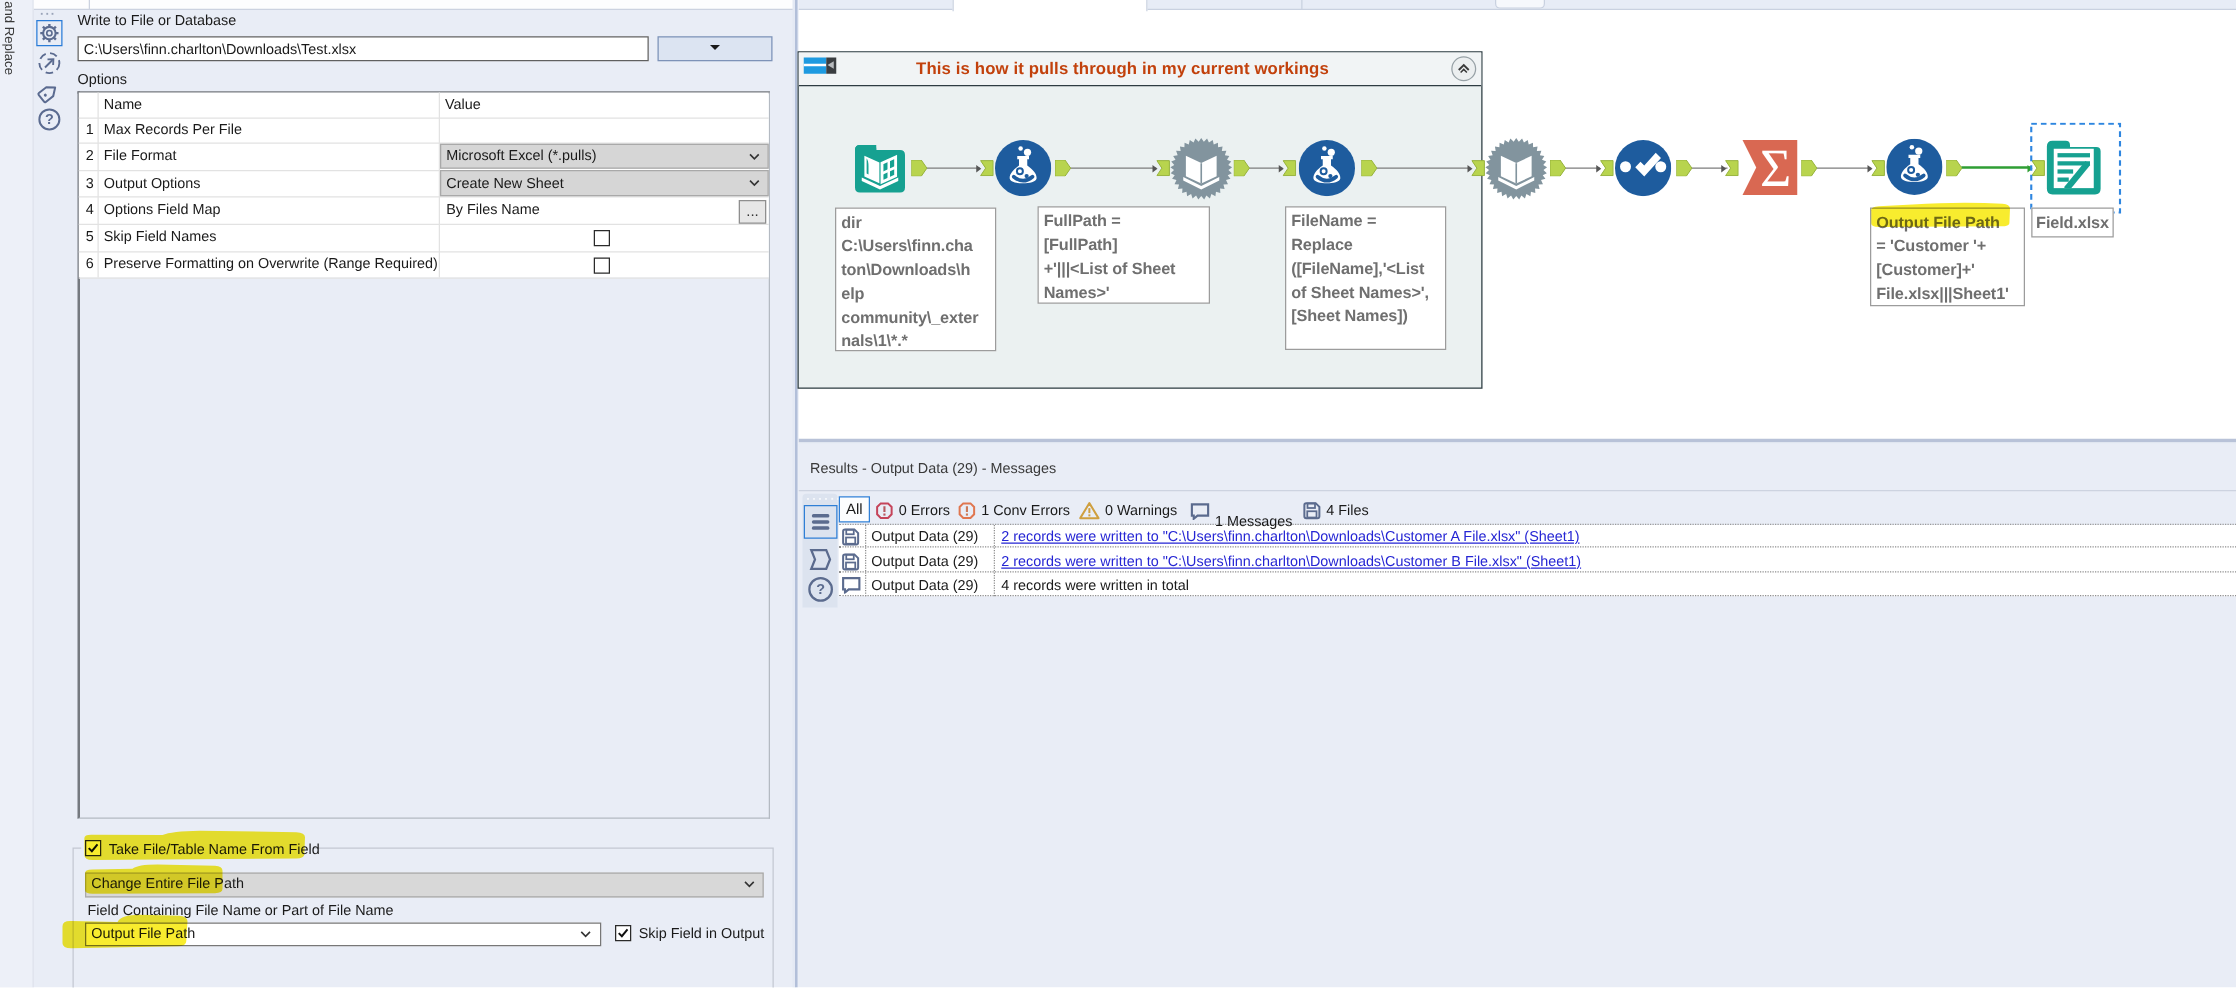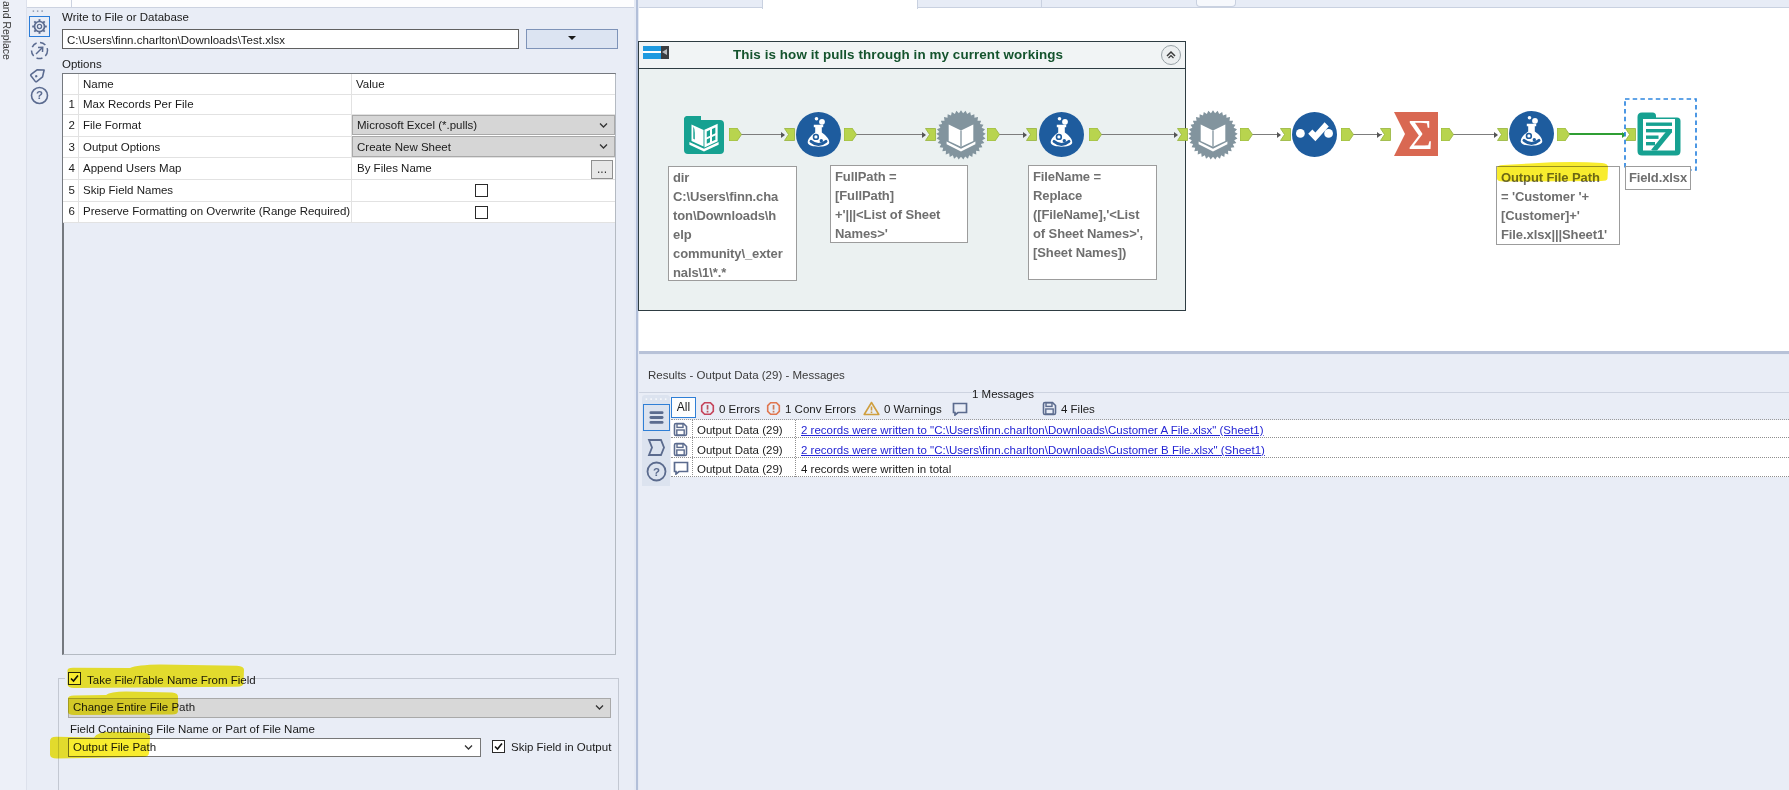--- a/index.html
+++ b/index.html
@@ -77,21 +77,21 @@
 <div class="abs" style="left:351px;top:74px;width:1px;height:148px;background:#e2e2e2"></div>
 <div class="abs" style="left:83px;top:78px">Name</div>
 <div class="abs" style="left:356px;top:78px">Value</div>
 <div class="rownum" style="left:58px;top:97.5px">1</div>
 <div class="abs" style="left:83px;top:97.5px">Max Records Per File</div>
 <div class="rownum" style="left:58px;top:119px">2</div>
 <div class="abs" style="left:83px;top:119px">File Format</div>
 <div class="rownum" style="left:58px;top:140.5px">3</div>
 <div class="abs" style="left:83px;top:140.5px">Output Options</div>
 <div class="rownum" style="left:58px;top:162px">4</div>
-<div class="abs" style="left:83px;top:162px">Append Users Map</div>
+<div class="abs" style="left:83px;top:162px">Options Field Map</div>
 <div class="rownum" style="left:58px;top:183.5px">5</div>
 <div class="abs" style="left:83px;top:183.5px">Skip Field Names</div>
 <div class="rownum" style="left:58px;top:205px">6</div>
 <div class="abs" style="left:83px;top:205px">Preserve Formatting on Overwrite (Range Required)</div>
 <div class="combo-gray" style="left:352px;top:114.5px;width:263px;height:20.5px"></div>
 <div class="abs" style="left:357px;top:119px">Microsoft Excel (*.pulls)</div>
 <svg class="chev" style="left:599px;top:120.5px" viewBox="0 0 9 9">
     <path d="M1 2.5 L4.5 6 L8 2.5" fill="none" stroke="#333" stroke-width="1.3"></path>
   </svg>
 <div class="combo-gray" style="left:352px;top:136px;width:263px;height:20.5px"></div>
@@ -145,21 +145,21 @@
 <div class="abs" style="left:762px;top:0;width:156px;height:9px;background:#fff;border-left:1px solid #c9d1e0;border-right:1px solid #c9d1e0"></div>
 <div class="abs" style="left:1041px;top:0;width:1px;height:8px;background:#c9d1e0"></div>
 <div class="abs" style="left:1196px;top:0;width:40px;height:7px;background:#f6f8fc;border:1px solid #c9d1e0;border-top:none;border-radius:0 0 4px 4px"></div>
 
 <div class="abs" style="left:638px;top:41px;width:548px;height:270px;border:1px solid #2e3c42;background:#ebf1f1"></div>
 <div class="abs" style="left:639px;top:42px;width:546px;height:27px;background:#f1f4f5;border-bottom:1px solid #2e3c42"></div>
 <div class="abs" style="left:643px;top:46px;width:18px;height:13px;background:#1e9ae0"></div>
 <div class="abs" style="left:643px;top:51px;width:18px;height:2px;background:#fff"></div>
 <div class="abs" style="left:661px;top:46px;width:8px;height:13px;background:#3a3d40"></div>
 <div class="abs" style="left:662px;top:49px;width:0;height:0;border-top:3.5px solid transparent;border-bottom:3.5px solid transparent;border-right:5px solid #b7babd"></div>
-<div class="abs" style="left:638px;top:47px;width:520px;text-align:center;font-weight:bold;font-size:13.4px;color:#14532d;letter-spacing:0.1px">This is how it pulls through in my current workings</div>
+<div class="abs" style="left:638px;top:47px;width:520px;text-align:center;font-weight:bold;font-size:13.4px;color:#c2410c;letter-spacing:0.1px">This is how it pulls through in my current workings</div>
 <div class="abs" style="left:1161px;top:45px;width:20px;height:20px;border:1px solid #97a1a6;border-radius:50%;background:#eceff0"></div>
 <svg class="abs" style="left:1165px;top:50px" width="12" height="10" viewBox="0 0 12 10">
     <path d="M2 6 L6 2 L10 6" fill="none" stroke="#3a3a3a" stroke-width="1.5"></path>
     <path d="M3.5 8 L6 5.5 L8.5 8" fill="none" stroke="#3a3a3a" stroke-width="1.2"></path>
   </svg>
 
 <div class="conn" style="left:741px;top:134px;width:43px"></div>
 <div class="conn" style="left:856px;top:134px;width:69px"></div>
 <div class="conn" style="left:999px;top:134px;width:27px"></div>
 <div class="conn" style="left:1101px;top:134px;width:75px"></div>
@@ -378,21 +378,21 @@
 <div class="abs" style="left:785px;top:403px">1 Conv Errors</div>
 <svg class="abs" style="left:863px;top:401px" width="17" height="15" viewBox="0 0 17 15">
     <path d="M8.5 1.5 L15.8 13.5 H1.2 Z" fill="none" stroke="#cf9f3f" stroke-width="1.6" stroke-linejoin="round"></path>
     <rect x="7.7" y="5.5" width="1.6" height="4" fill="#cf9f3f"></rect>
     <rect x="7.7" y="10.5" width="1.6" height="1.6" fill="#cf9f3f"></rect>
   </svg>
 <div class="abs" style="left:884px;top:403px">0 Warnings</div>
 <svg class="abs" style="left:952px;top:402px" width="16" height="14" viewBox="0 0 16 14">
     <path d="M1.5 1.5 H14.5 V10.5 H6 L3 13 V10.5 H1.5 Z" fill="none" stroke="#5b6b8e" stroke-width="1.7"></path>
   </svg>
-<div class="abs" style="left:972px;top:388px">1 Messages</div>
+<div class="abs" style="left:972px;top:412px">1 Messages</div>
 <svg class="abs" style="left:1042px;top:401px" width="15" height="15" viewBox="0 0 15 15">
     <path d="M1.5 3 Q1.5 1.5 3 1.5 H10.5 L13.5 4.5 V12 Q13.5 13.5 12 13.5 H3 Q1.5 13.5 1.5 12 Z" fill="none" stroke="#5b6b8e" stroke-width="1.6"></path>
     <rect x="4" y="1.8" width="6" height="3.6" fill="none" stroke="#5b6b8e" stroke-width="1.4"></rect>
     <rect x="3.8" y="8" width="7.4" height="5" fill="none" stroke="#5b6b8e" stroke-width="1.4"></rect>
   </svg>
 <div class="abs" style="left:1061px;top:403px">4 Files</div>
 
 <svg class="abs" style="left:673px;top:422px" width="15" height="15" viewBox="0 0 15 15">
     <path d="M1.5 3 Q1.5 1.5 3 1.5 H10.5 L13.5 4.5 V12 Q13.5 13.5 12 13.5 H3 Q1.5 13.5 1.5 12 Z" fill="none" stroke="#5b6b8e" stroke-width="1.6"></path>
     <rect x="4" y="1.8" width="6" height="3.6" fill="none" stroke="#5b6b8e" stroke-width="1.4"></rect>

